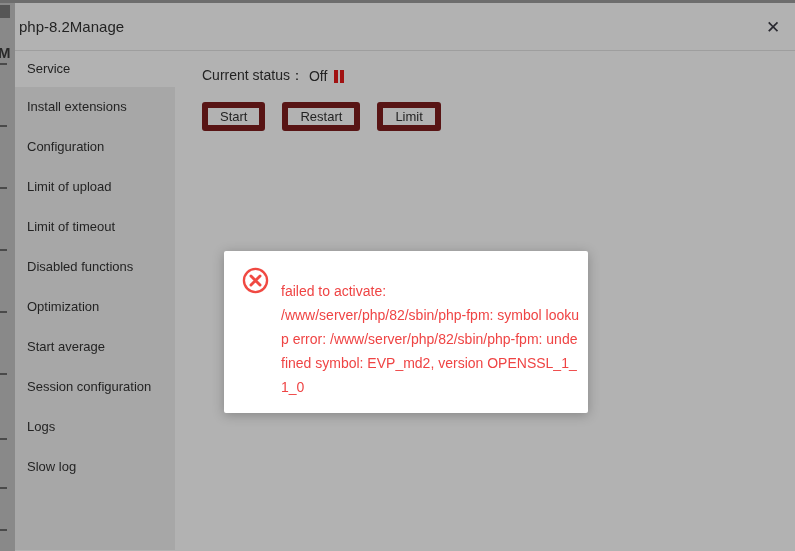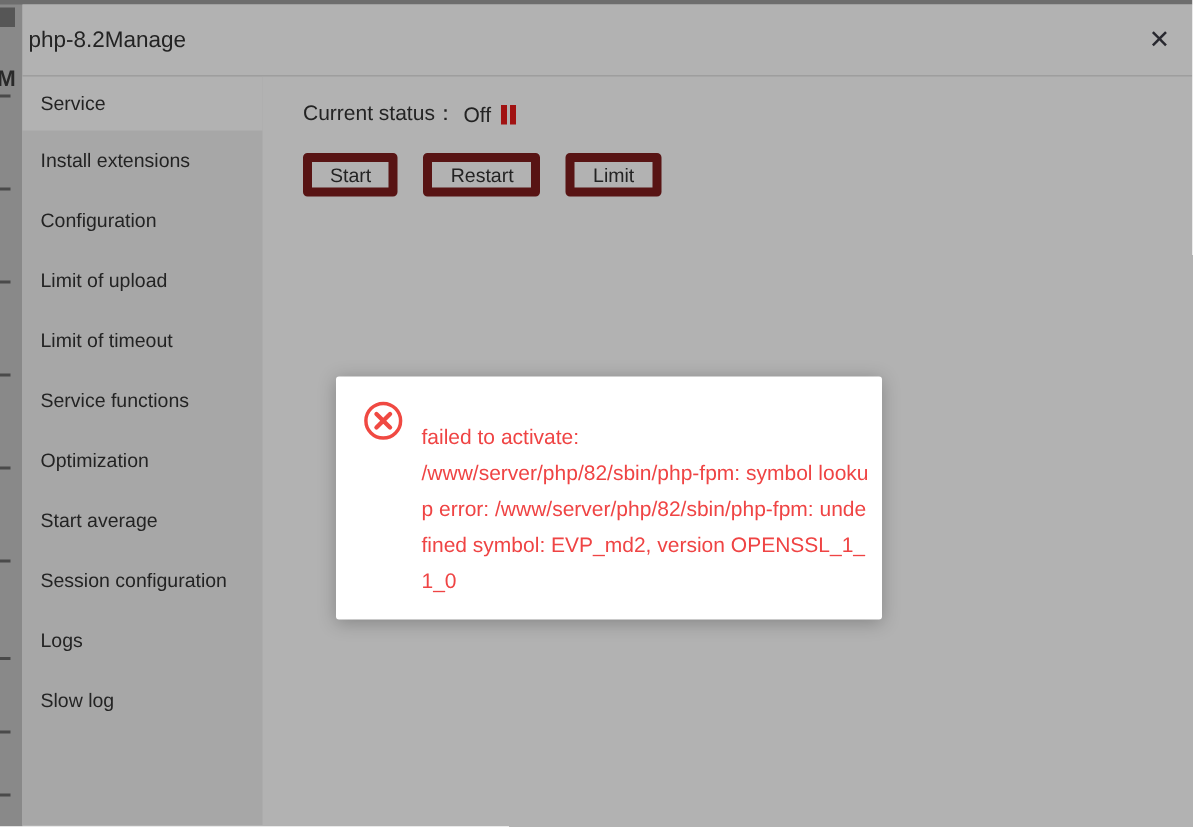--- a/index.html
+++ b/index.html
@@ -81,21 +81,21 @@
       <span class="close-btn">✕</span>
     </div>
 
     <div class="modal-body">
       <div class="sidebar">
         <div class="side-item active">Service</div>
         <div class="side-item">Install extensions</div>
         <div class="side-item">Configuration</div>
         <div class="side-item">Limit of upload</div>
         <div class="side-item">Limit of timeout</div>
-        <div class="side-item">Service functions</div>
+        <div class="side-item">Disabled functions</div>
         <div class="side-item">Optimization</div>
         <div class="side-item">Start average</div>
         <div class="side-item">Session configuration</div>
         <div class="side-item">Logs</div>
         <div class="side-item">Slow log</div>
       </div>
 
       <div class="content">
         <div class="status-row">
           <span>Current status：</span>

